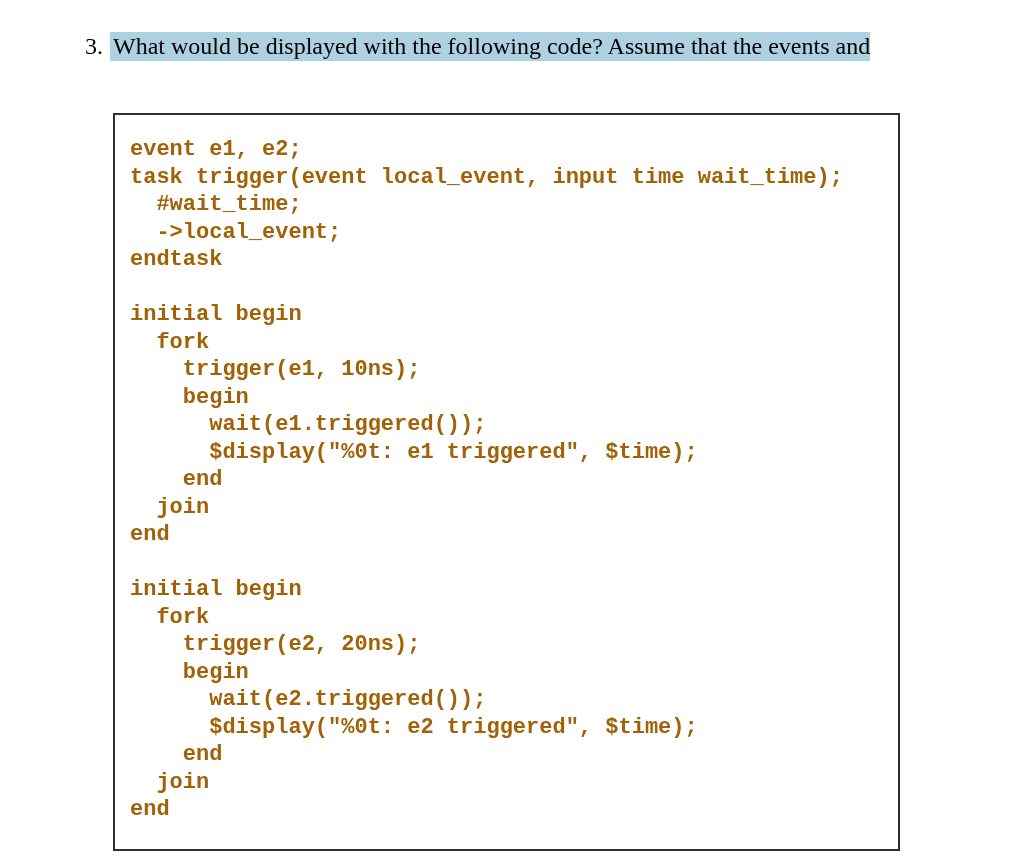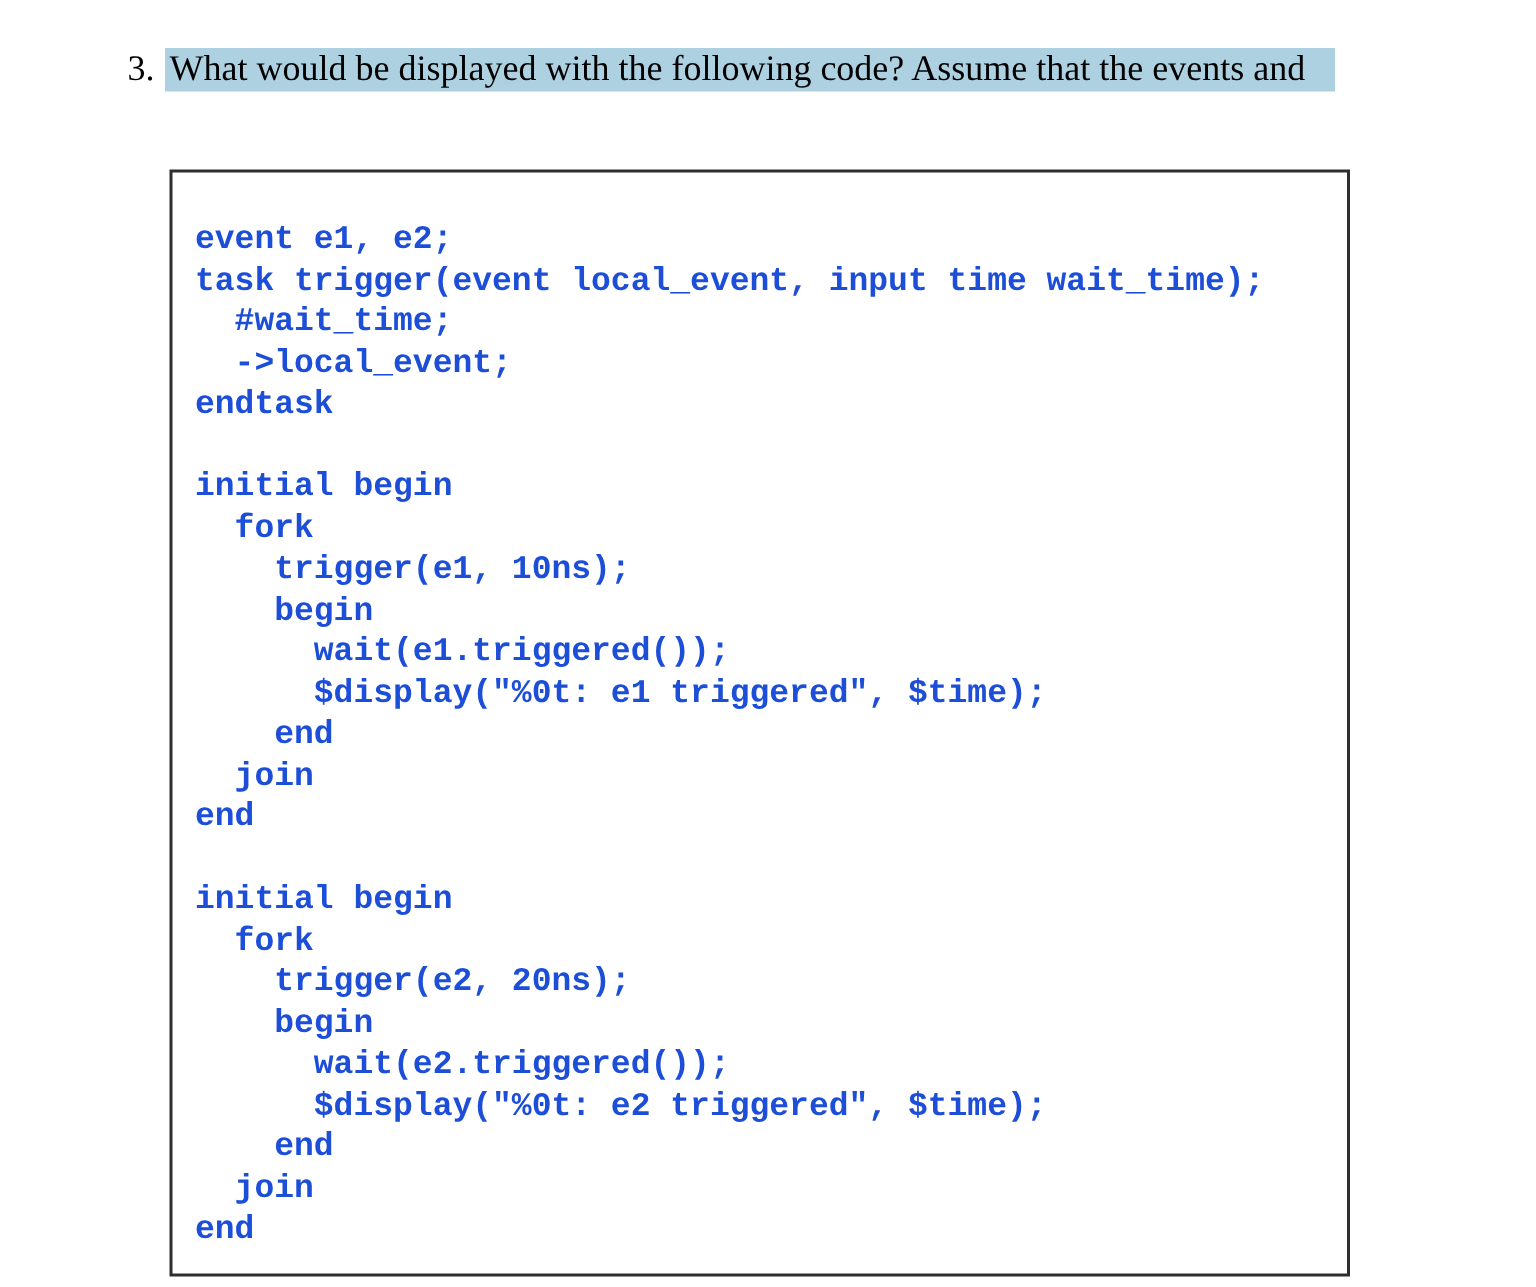--- a/index.html
+++ b/index.html
@@ -32,21 +32,21 @@
   .qtext {
     font-size: 24px;
     line-height: 30px;
     color: #000000;
   }
   .qline {
     white-space: nowrap;
   }
   .hl {
     background: #aed1e2;
-    padding: 1px 20px 2px 3px;
+    padding: 1px 0 2px 3px;
     margin-left: -3px;
   }
   .inline-code {
     font-family: "Liberation Mono", "DejaVu Sans Mono", monospace;
     font-size: 21px;
     font-weight: normal;
     color: #3d3d3d;
     letter-spacing: 0.5px;
   }
   .codebox {
@@ -54,26 +54,26 @@
     left: 113px;
     top: 113px;
     width: 787px;
     height: 738px;
     box-sizing: border-box;
     border: 2px solid #2e2e2e;
     background: #ffffff;
   }
   .code {
     margin: 0;
-    padding: 31px 6px 0 15px;
+    padding: 21px 6px 0 15px;
     font-family: "Liberation Mono", "DejaVu Sans Mono", monospace;
     font-weight: bold;
     font-size: 22px;
     line-height: 27.5px;
-    color: #1d4ed8;
+    color: #a16207;
     white-space: pre;
   }
 </style>
 </head>
 <body>
 
 <div class="page">
 
   <div class="question">
     <span class="qnum">3.</span>

